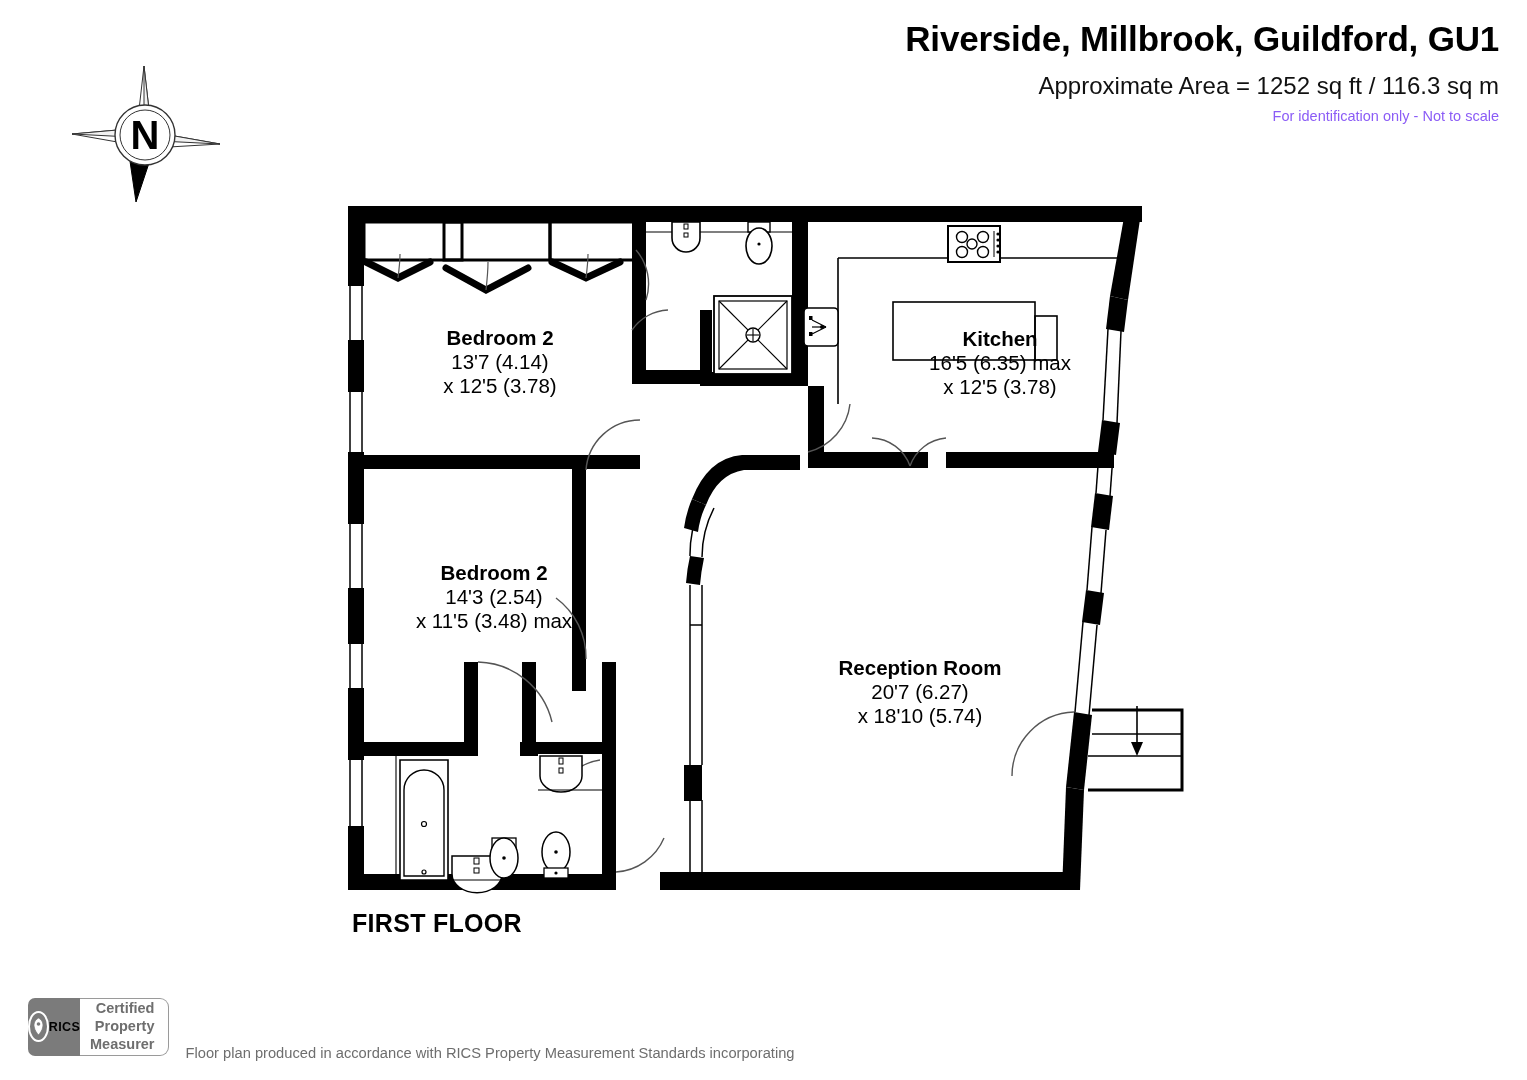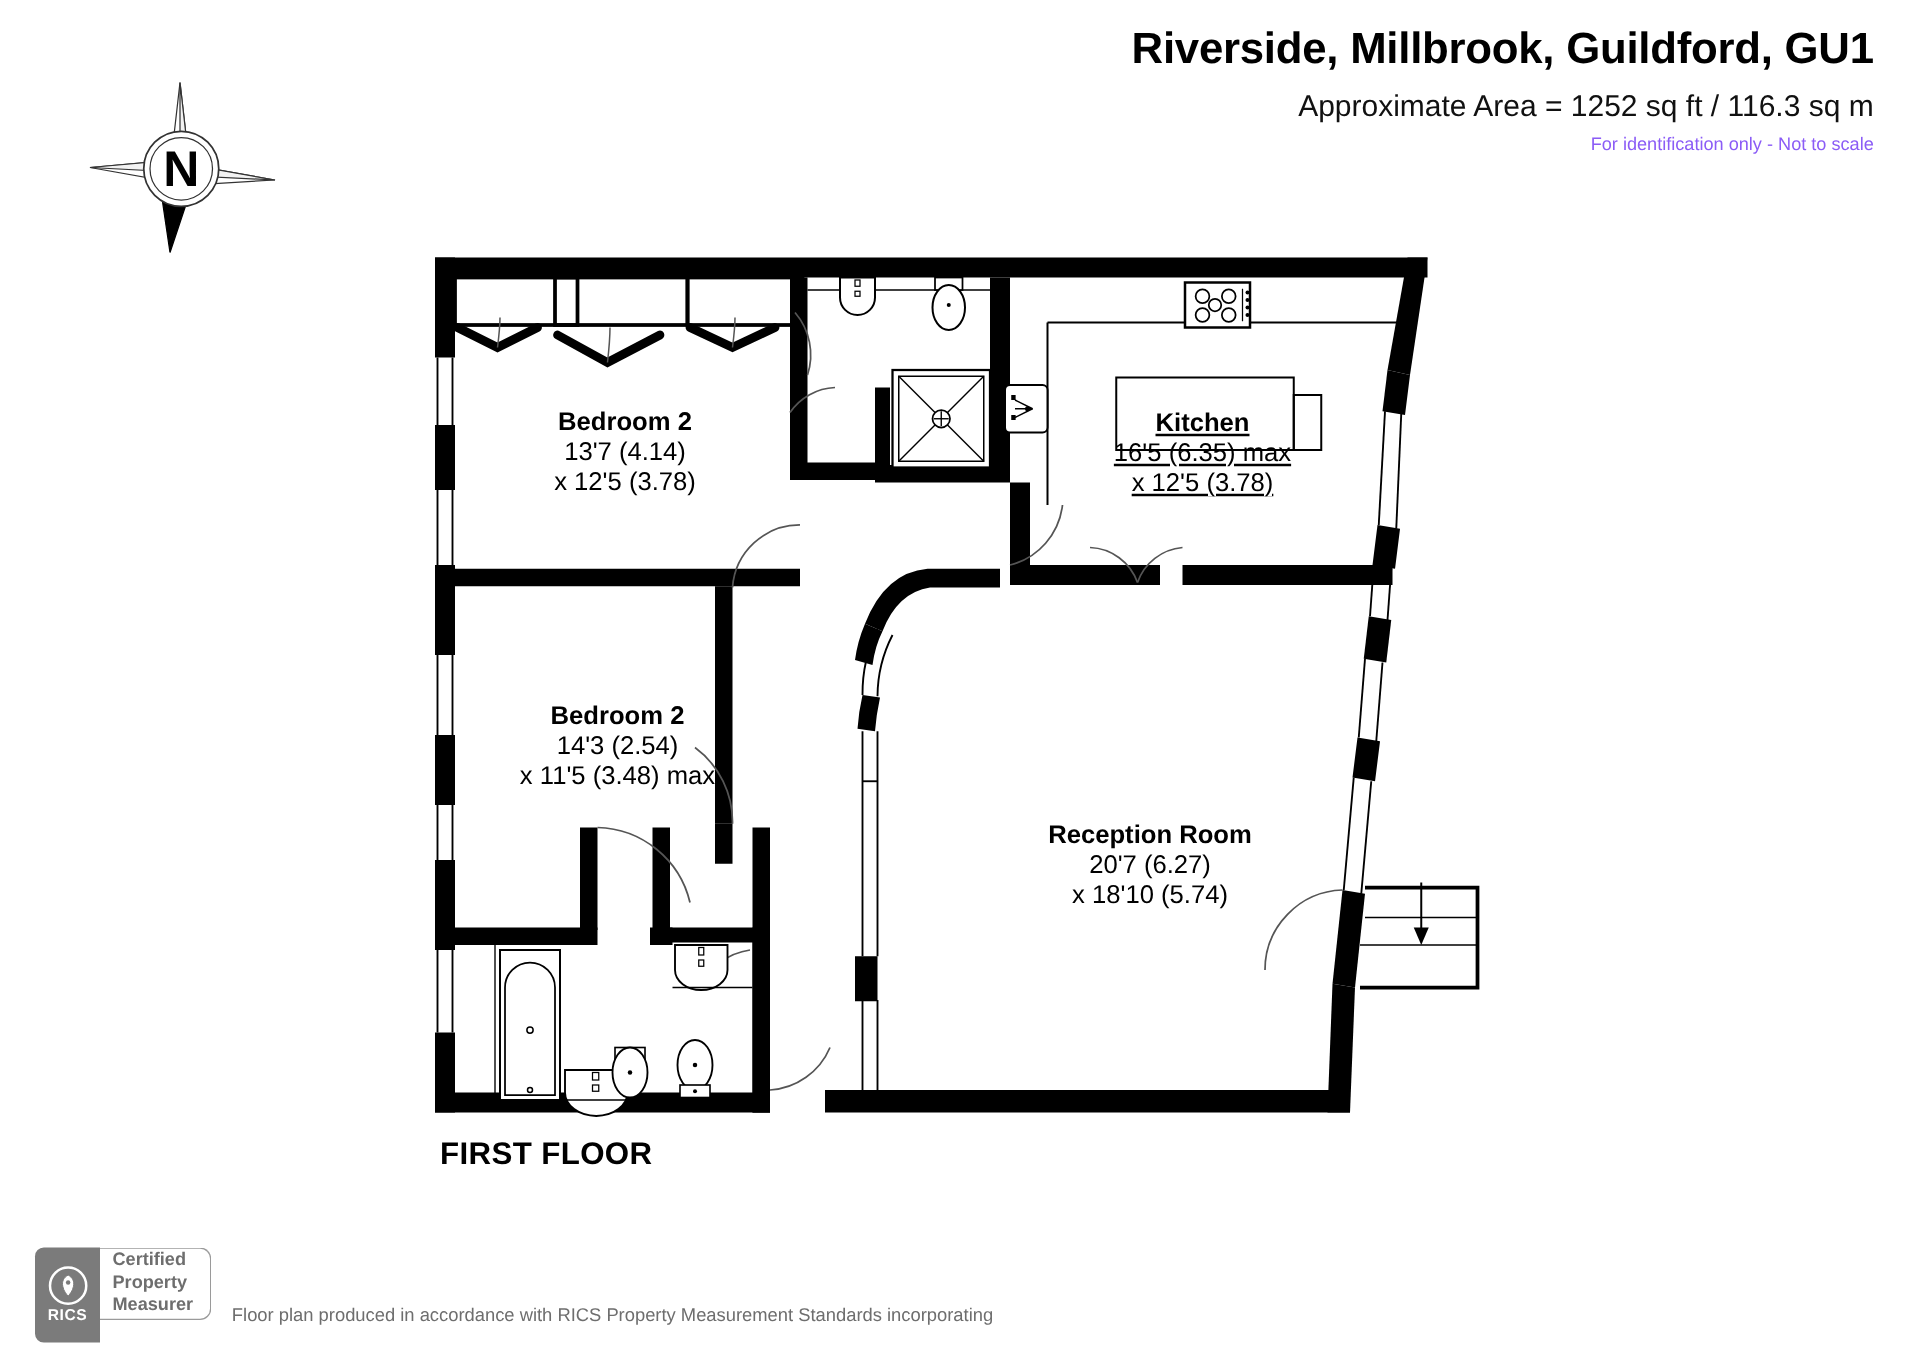--- a/index.html
+++ b/index.html
@@ -85,47 +85,47 @@
     font-size: 20.5px;
     font-weight: bold;
     display: block;
   }
   .room-label .rl-dim {
     font-size: 20.5px;
     display: block;
   }
   #label-bedroom1 { left: 340px; top: 326px; width: 320px; }
   #label-bedroom2 { left: 334px; top: 561px; width: 320px; }
-  #label-kitchen  { left: 812px; top: 327px; width: 300px; text-decoration: underline; }
+  #label-kitchen  { left: 850px; top: 327px; width: 300px; }
   #label-reception { left: 760px; top: 656px; width: 320px; }
 
   
   #footer {
     position: absolute;
     left: 28px;
     top: 998px;
     display: flex;
     align-items: flex-start;
   }
   #rics-badge {
     display: flex;
     align-items: stretch;
     height: 58px;
     margin-right: 16px;
   }
   #rics-mark {
     width: 52px;
-    height: 76px;
+    height: 58px;
     background: #7b7b7b;
     border-radius: 7px 0 0 7px;
     display: flex;
-    flex-direction: column;
+    flex-direction: row;
     align-items: center;
     justify-content: center;
-    color: #ffffff;
+    color: #000000;
   }
   #rics-crest {
     width: 27px;
     height: 27px;
     border-radius: 50%;
     border: 2px solid #ffffff;
     display: flex;
     align-items: center;
     justify-content: center;
     margin-bottom: 2px;
@@ -141,20 +141,21 @@
     border-left: none;
     border-radius: 0 9px 9px 0;
     padding: 4px 14px 4px 10px;
     display: flex;
     flex-direction: column;
     justify-content: center;
     color: #6e6e6e;
     font-size: 14.5px;
     font-weight: bold;
     line-height: 1.22;
+    text-align: right;
   }
   #footer-note {
     font-size: 14.7px;
     color: #6e6e6e;
     line-height: 1.42;
     padding-top: 3px;
     white-space: pre;
   }
   #footer-note div { white-space: pre; }
 </style>

